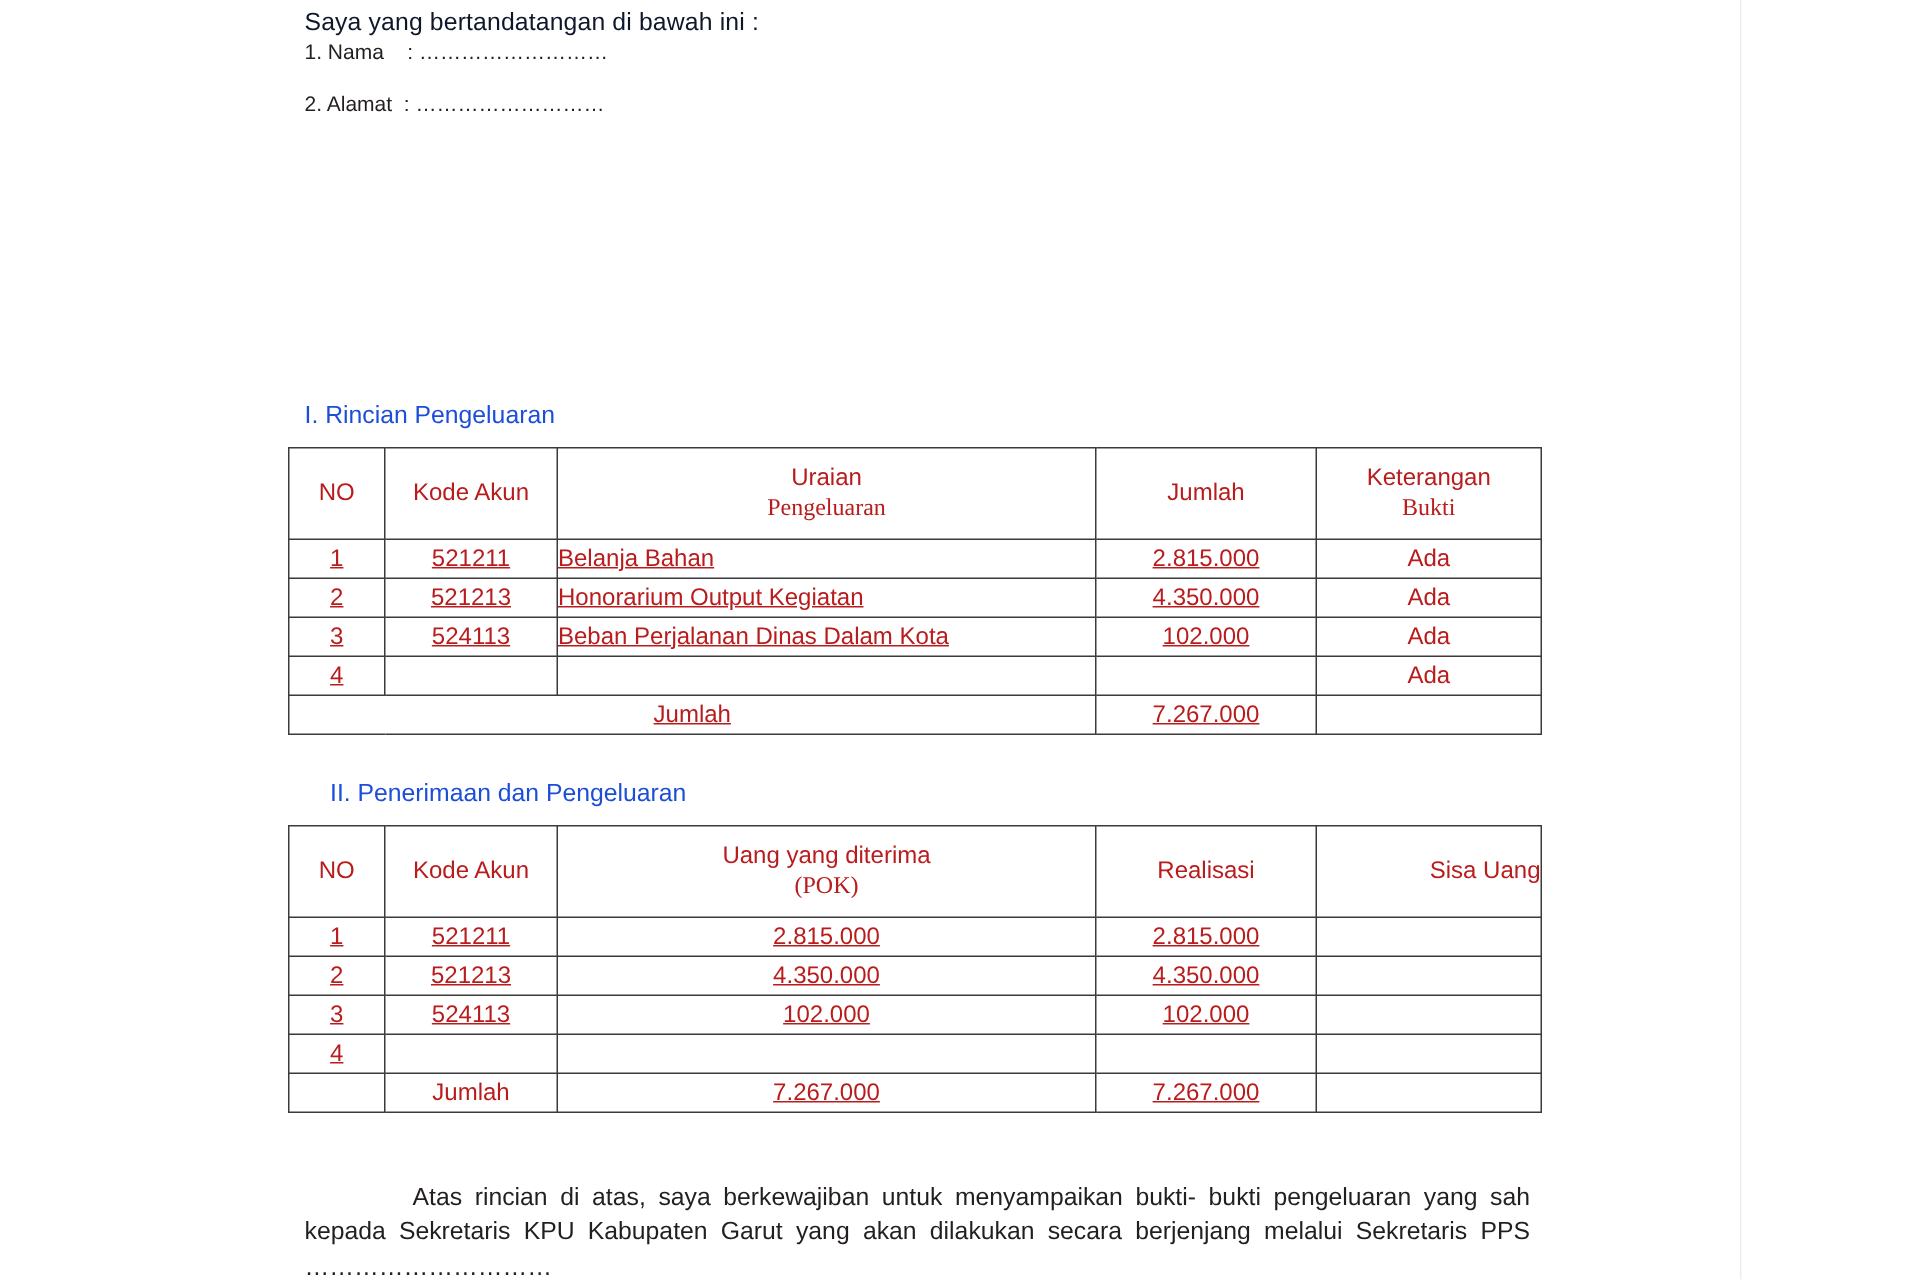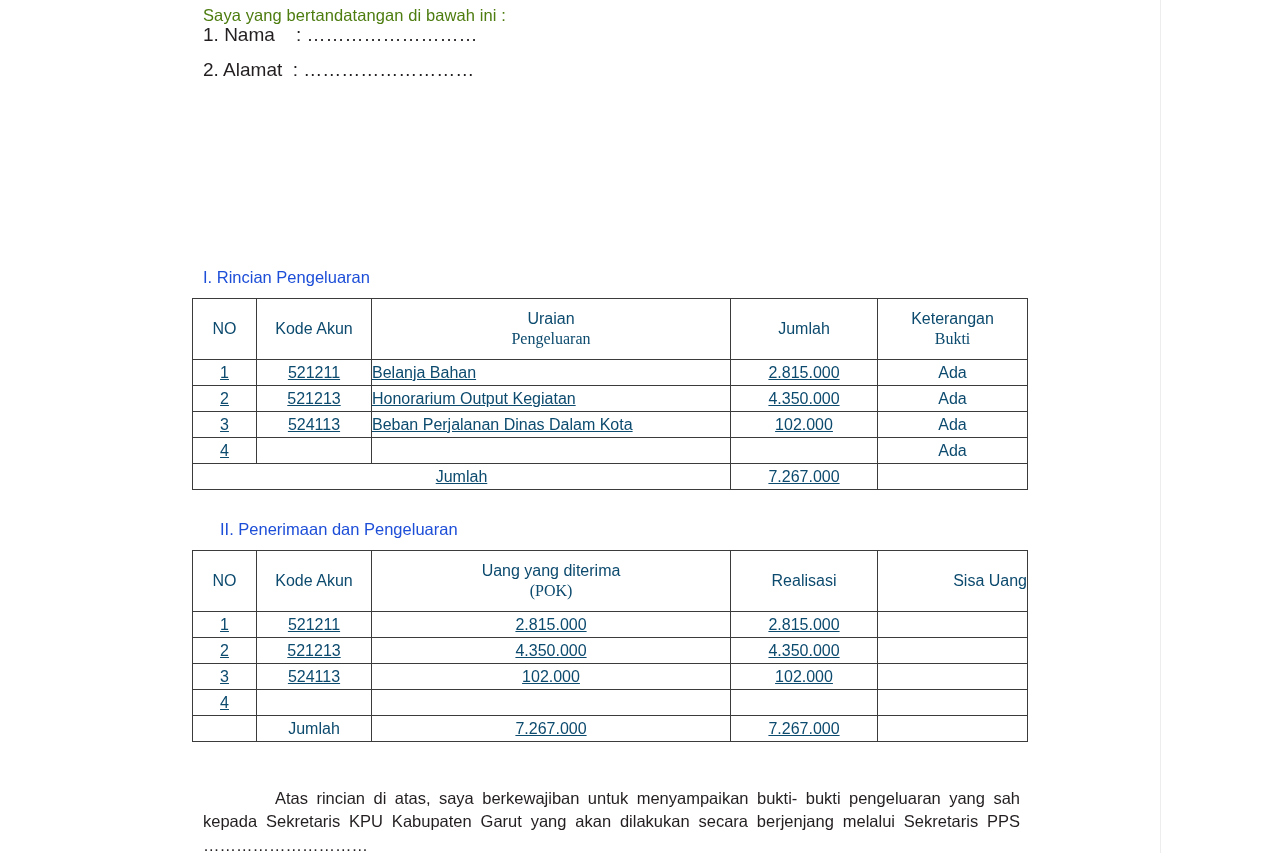--- a/index.html
+++ b/index.html
@@ -39,29 +39,29 @@
     position: absolute;
     left: 203px;
     top: 6px;
     width: 817px;
   }
 
   p.para {
     margin: 0;
     font-size: 16.5px;
     line-height: 19px;
-    color: #4d7c0f;
+    color: #0f172a;
     letter-spacing: 0.1px;
   }
 
   .intro-line { margin-bottom: 16px; }
 
   .field-line {
     margin: 0 0 16px 0;
-    font-size: 19px;
+    font-size: 14px;
     line-height: 19px;
     white-space: pre;
   }
 
   .stmt {
     text-align: justify;
     margin-bottom: 0;
     font-size: 16.5px;
     line-height: 23px;
   }
@@ -75,21 +75,21 @@
 
   .sec1-title { position: absolute; left: 0px; top: 262px; }
   .sec2-title { position: absolute; left: 0px; top: 514px; margin-left: 17px; }
 
   
   table.doc-table {
     position: absolute;
     border-collapse: collapse;
     table-layout: fixed;
     font-size: 16px;
-    color: #0c4a6e;
+    color: #b91c1c;
     background: #ffffff;
   }
   table.doc-table td,
   table.doc-table th {
     border: 1px solid #3b3b3b;
     padding: 0;
     font-weight: normal;
     vertical-align: middle;
     background: #ffffff;
   }

